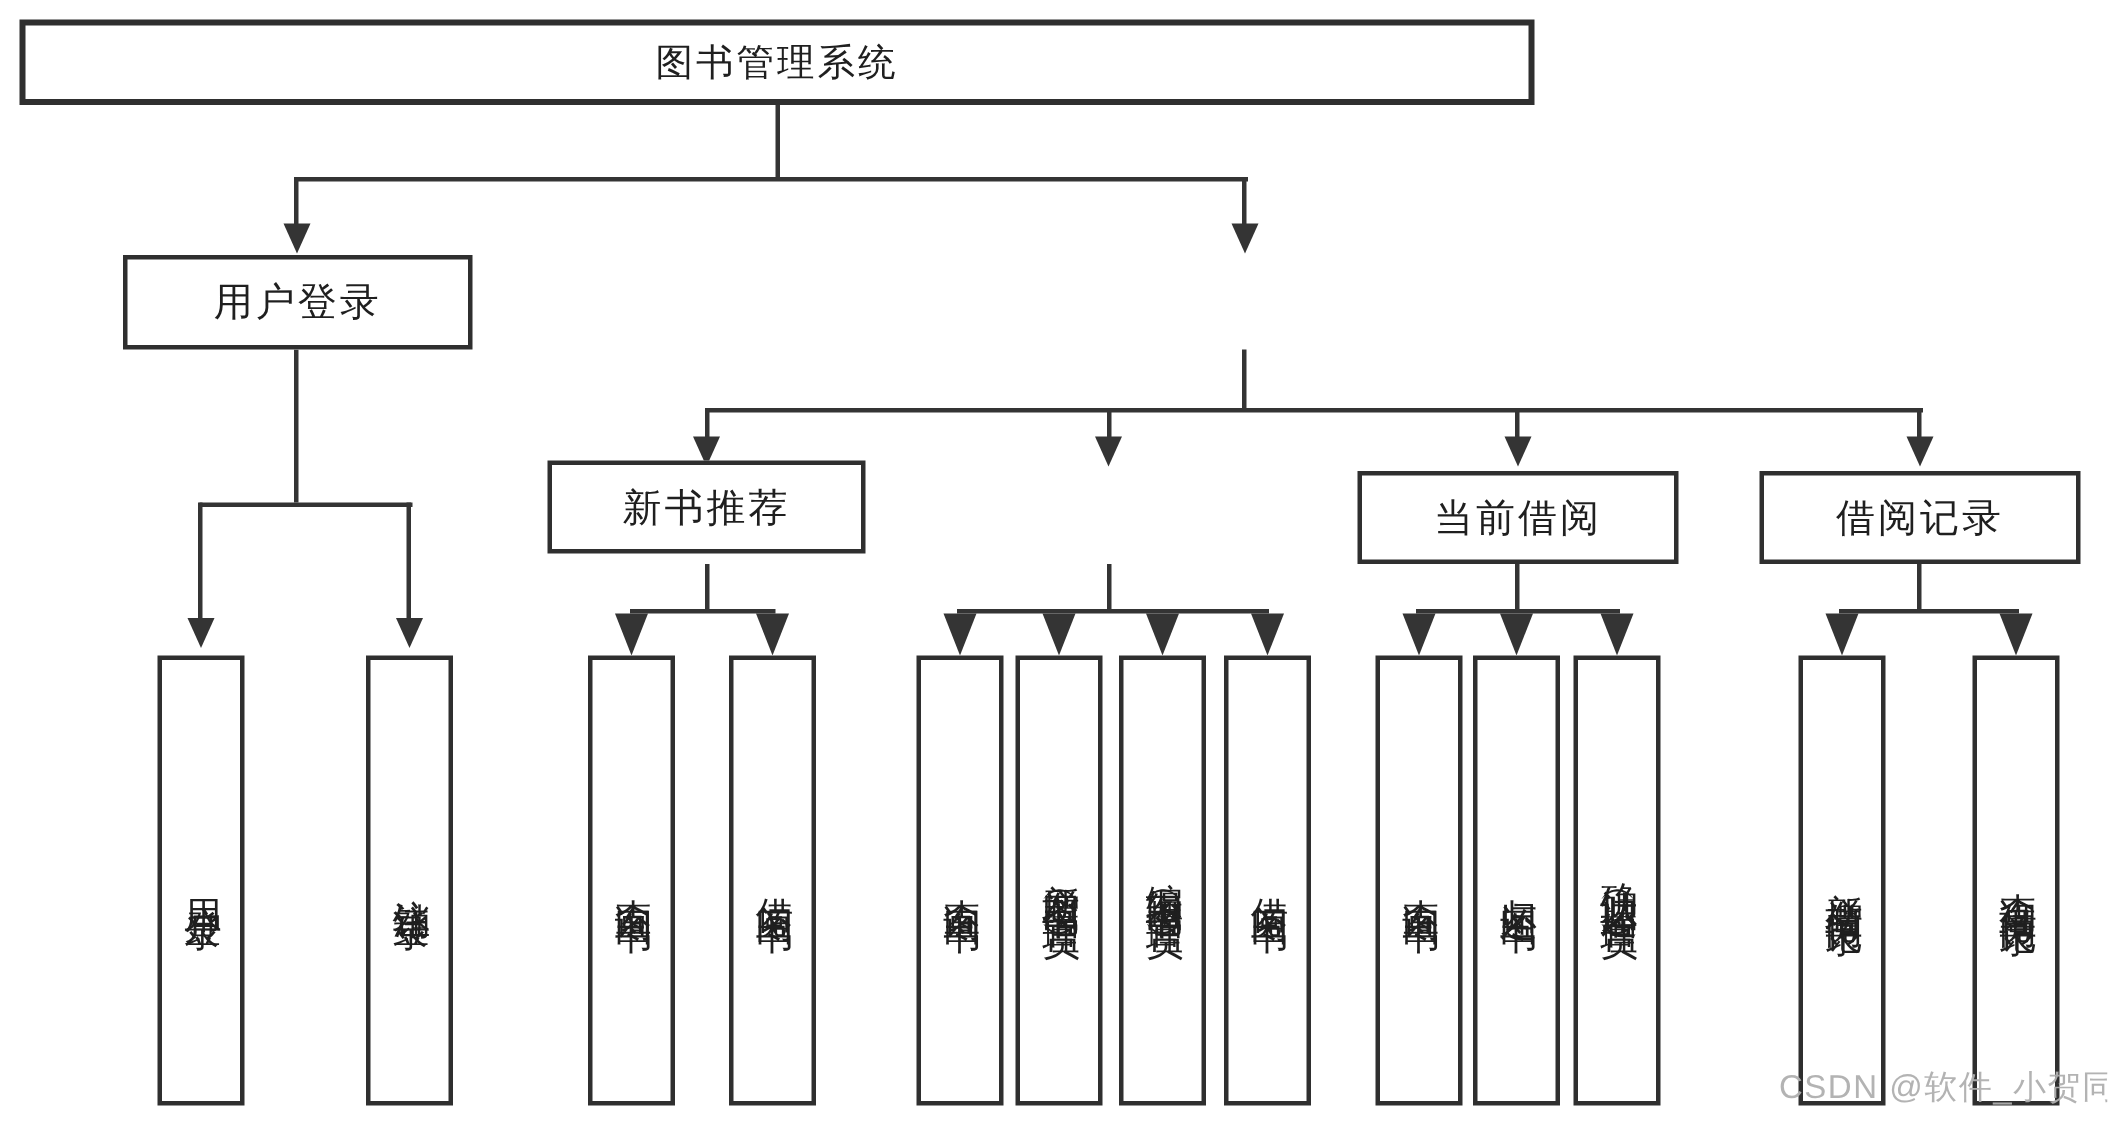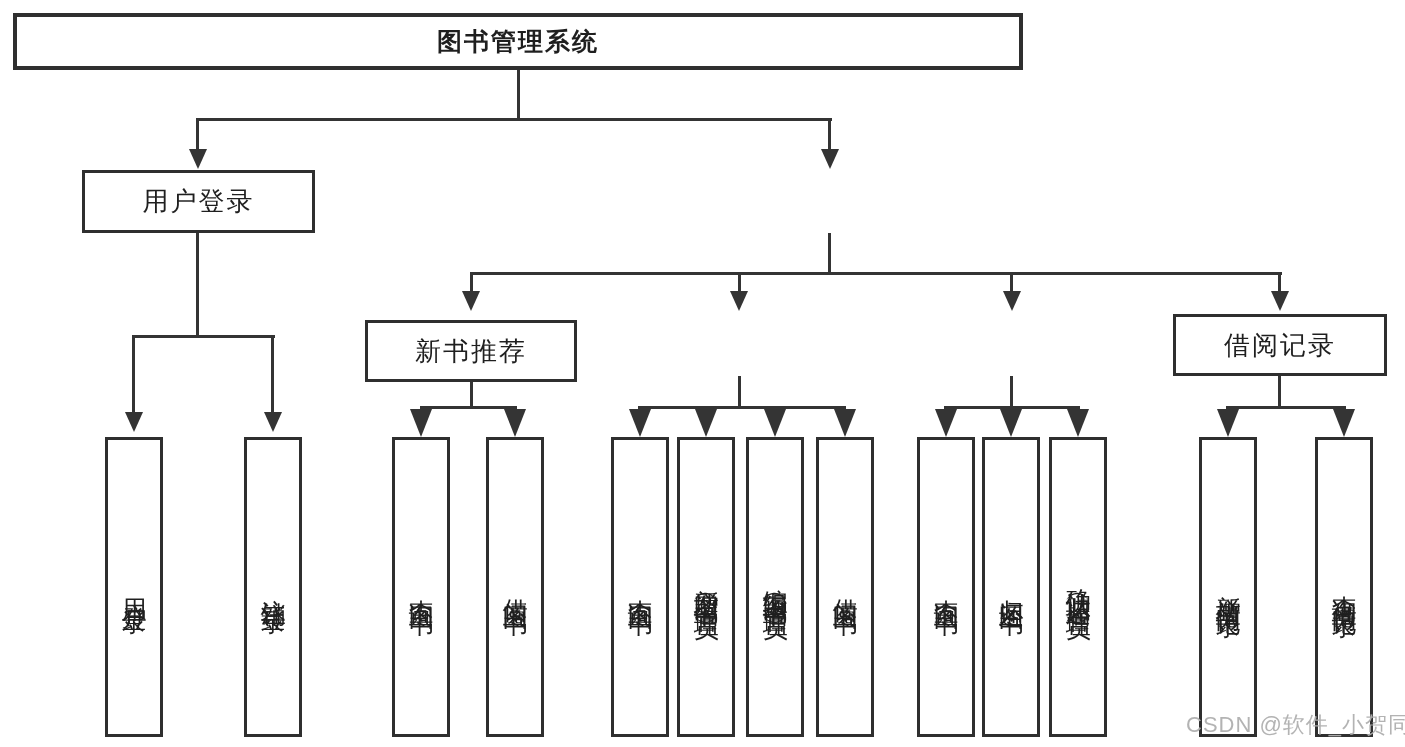--- a/index.html
+++ b/index.html
@@ -52,21 +52,21 @@
     letter-spacing:1px;
     z-index:3;
     white-space:nowrap;
   }
 </style>
 </head>
 <body>
 
 <div id="canvas">
 
-  <div class="box root" style="left:13px;top:13px;width:1010px;height:57px;font-weight:bold;">
+  <div class="box root" style="left:13px;top:13px;width:1010px;height:57px;">
     <span>图书管理系统</span>
   </div>
 
   <div class="v" style="left:517px;top:70px;height:48px;"></div>
   <div class="h" style="left:197px;top:118px;width:635px;"></div>
   <div class="v" style="left:196px;top:118px;height:33px;"></div>
   <div class="arr" style="left:189px;top:149px;"></div>
   <div class="v" style="left:828px;top:118px;height:33px;"></div>
   <div class="arr" style="left:821px;top:149px;"></div>
 
@@ -85,22 +85,25 @@
   <div class="h" style="left:470px;top:272px;width:812px;"></div>
   <div class="v" style="left:470px;top:272px;height:20px;"></div>
   <div class="arr" style="left:462px;top:291px;"></div>
   <div class="v" style="left:738px;top:272px;height:20px;"></div>
   <div class="arr" style="left:730px;top:291px;"></div>
   <div class="v" style="left:1010px;top:272px;height:20px;"></div>
   <div class="arr" style="left:1003px;top:291px;"></div>
   <div class="v" style="left:1278px;top:272px;height:20px;"></div>
   <div class="arr" style="left:1271px;top:291px;"></div>
 
-  <div class="box" style="left:365px;top:320px;width:212px;height:62px;text-align:right;">
+  <div class="box" style="left:365px;top:307px;width:212px;height:62px;text-align:right;">
     <span>新书推荐</span>
+  </div>
+  <div class="box" style="left:905px;top:314px;width:214px;height:62px;">
+    <span>当前借阅</span>
   </div>
   <div class="box" style="left:1173px;top:314px;width:214px;height:62px;">
     <span>借阅记录</span>
   </div>
 
   <div class="v" style="left:470px;top:376px;height:30px;"></div>
   <div class="h" style="left:420px;top:406px;width:97px;"></div>
   <div class="arr big" style="left:410px;top:409px;"></div>
   <div class="arr big" style="left:504px;top:409px;"></div>
 

